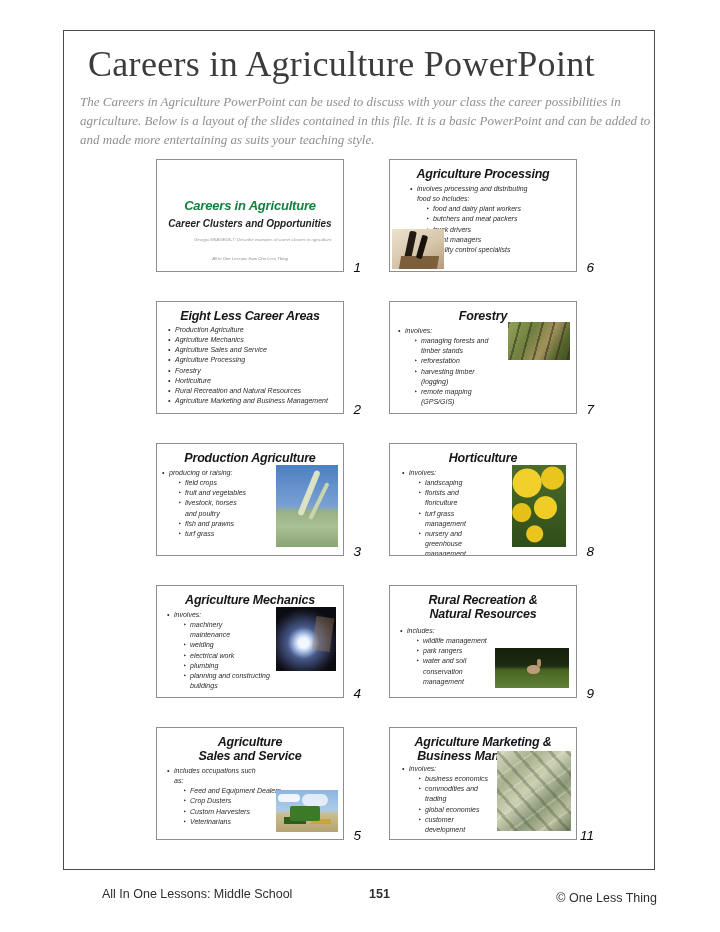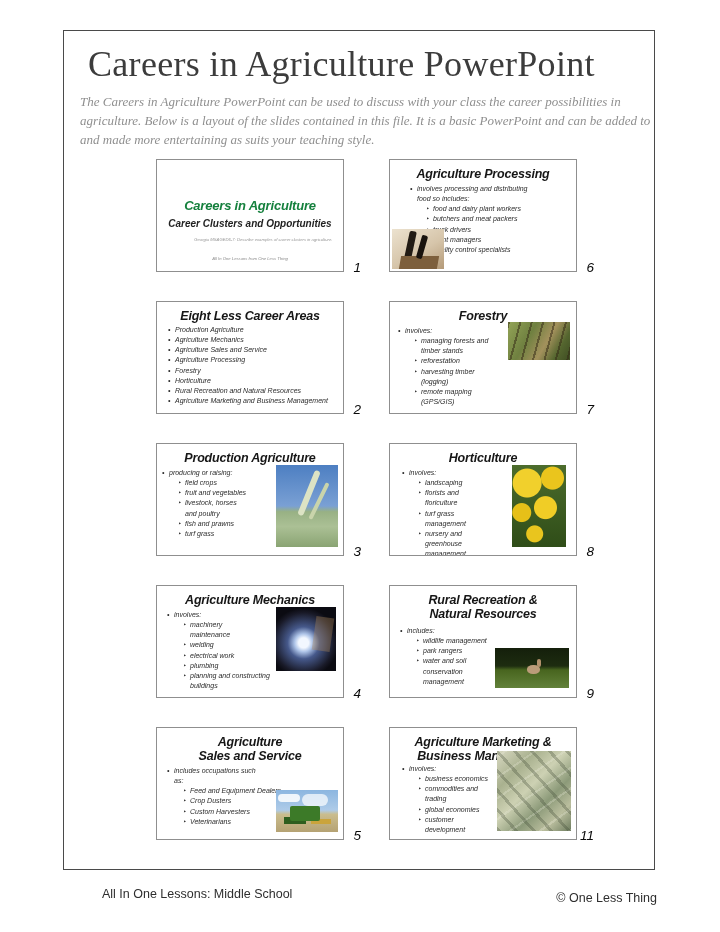--- a/index.html
+++ b/index.html
@@ -310,14 +310,15 @@
         <div class="img img-money"></div>
       </div>
       <div class="num">11</div>
     </div>
 
   </div>
 </div>
 
 <div class="footer">
   <span class="fl">All In One Lessons: Middle School</span>
+  <span class="fc">151</span>
   <span class="fr">© One Less Thing</span>
 </div>
 
 </body></html>

